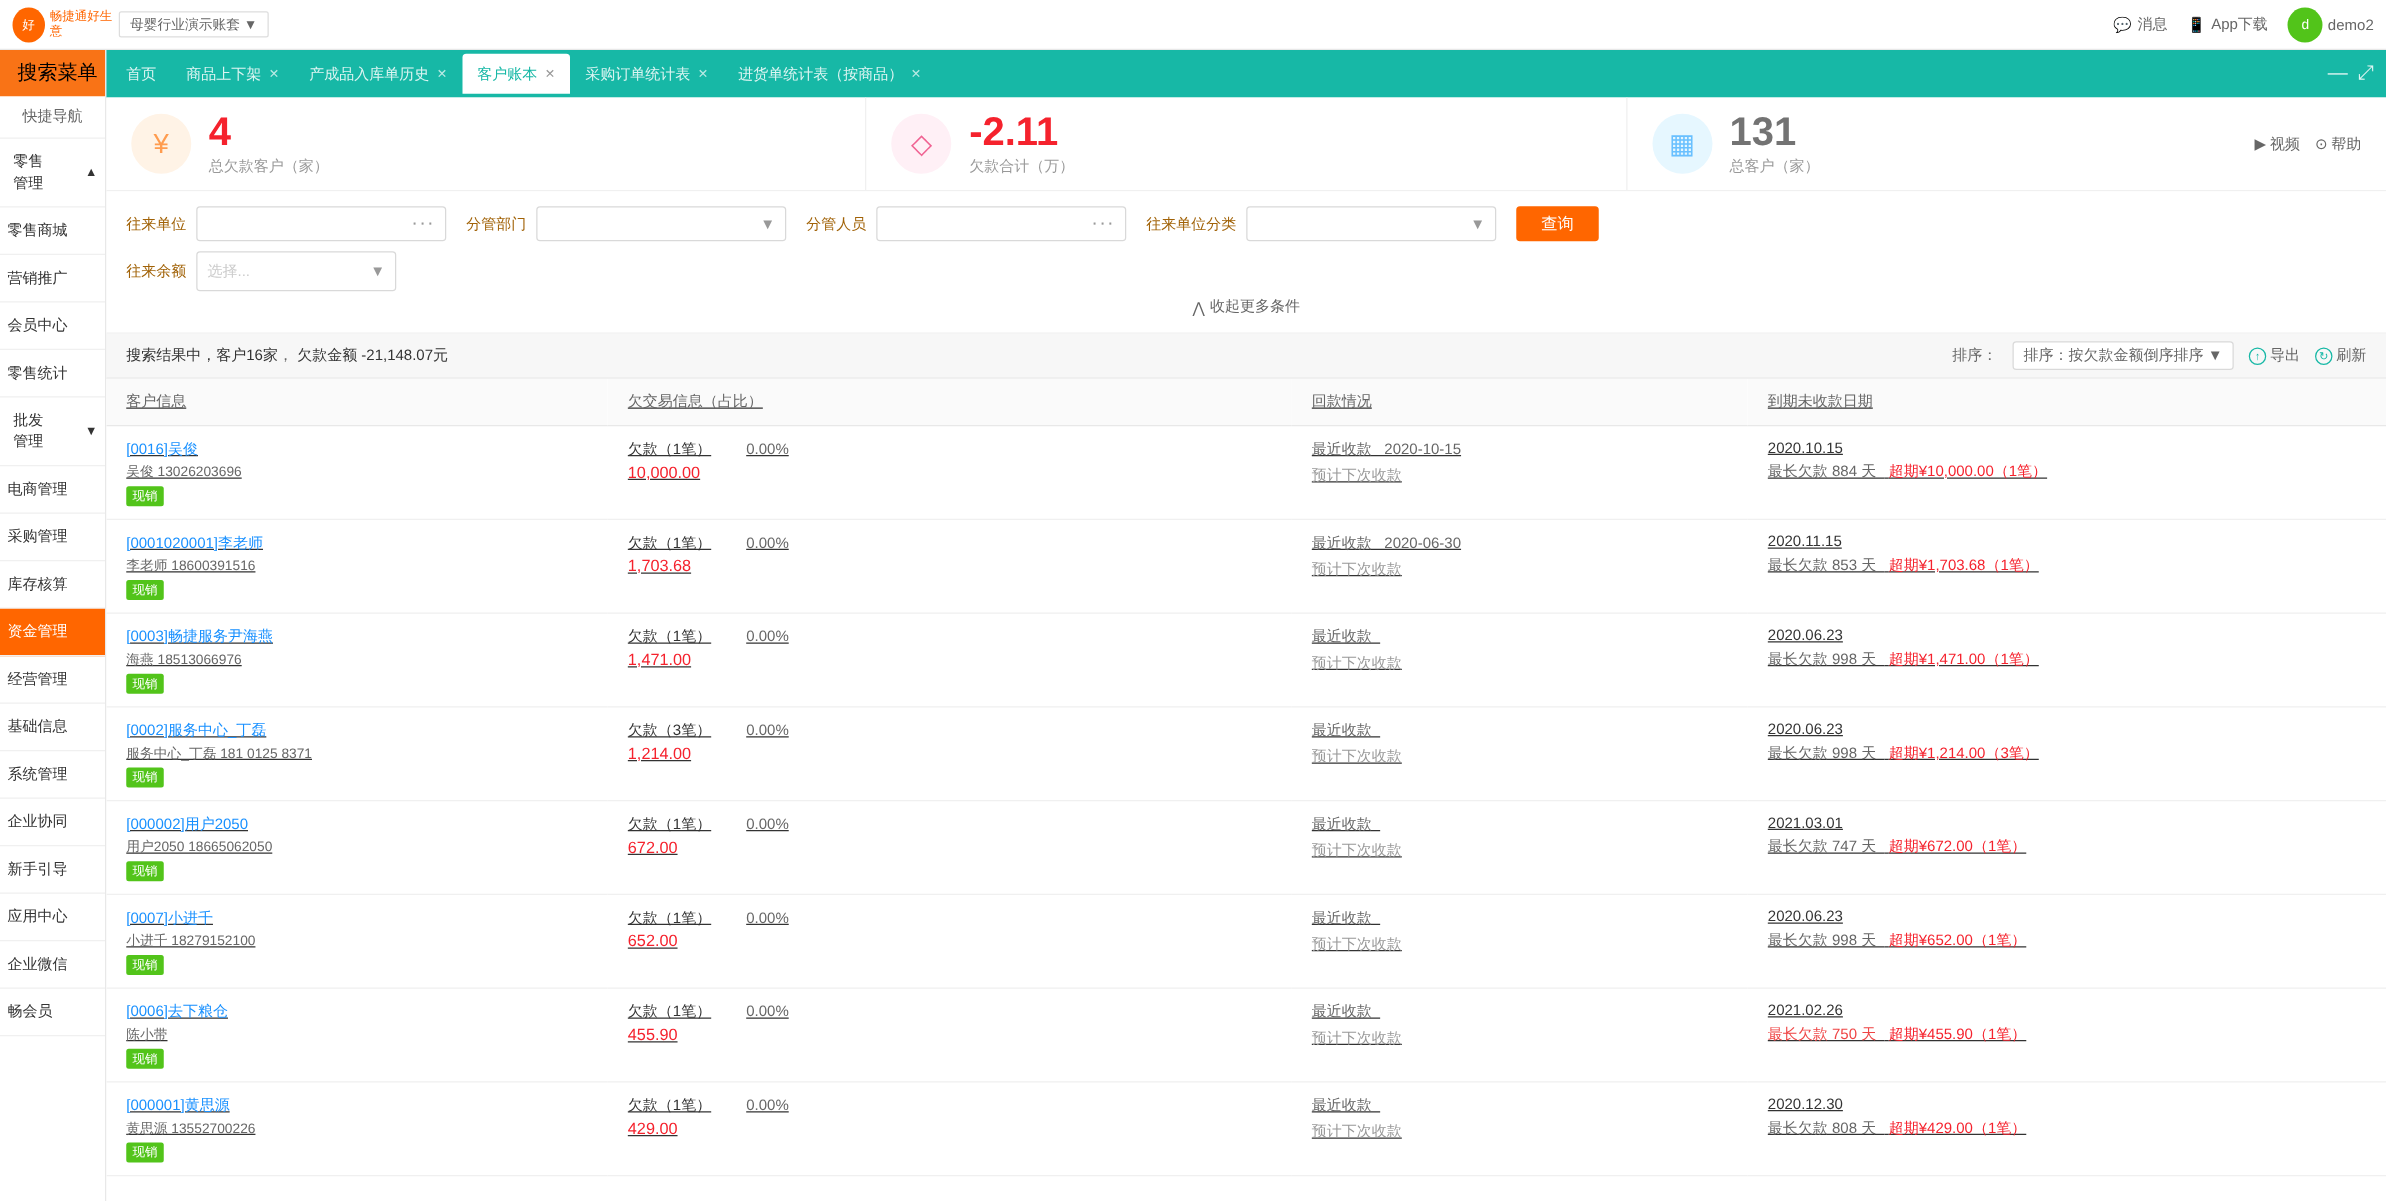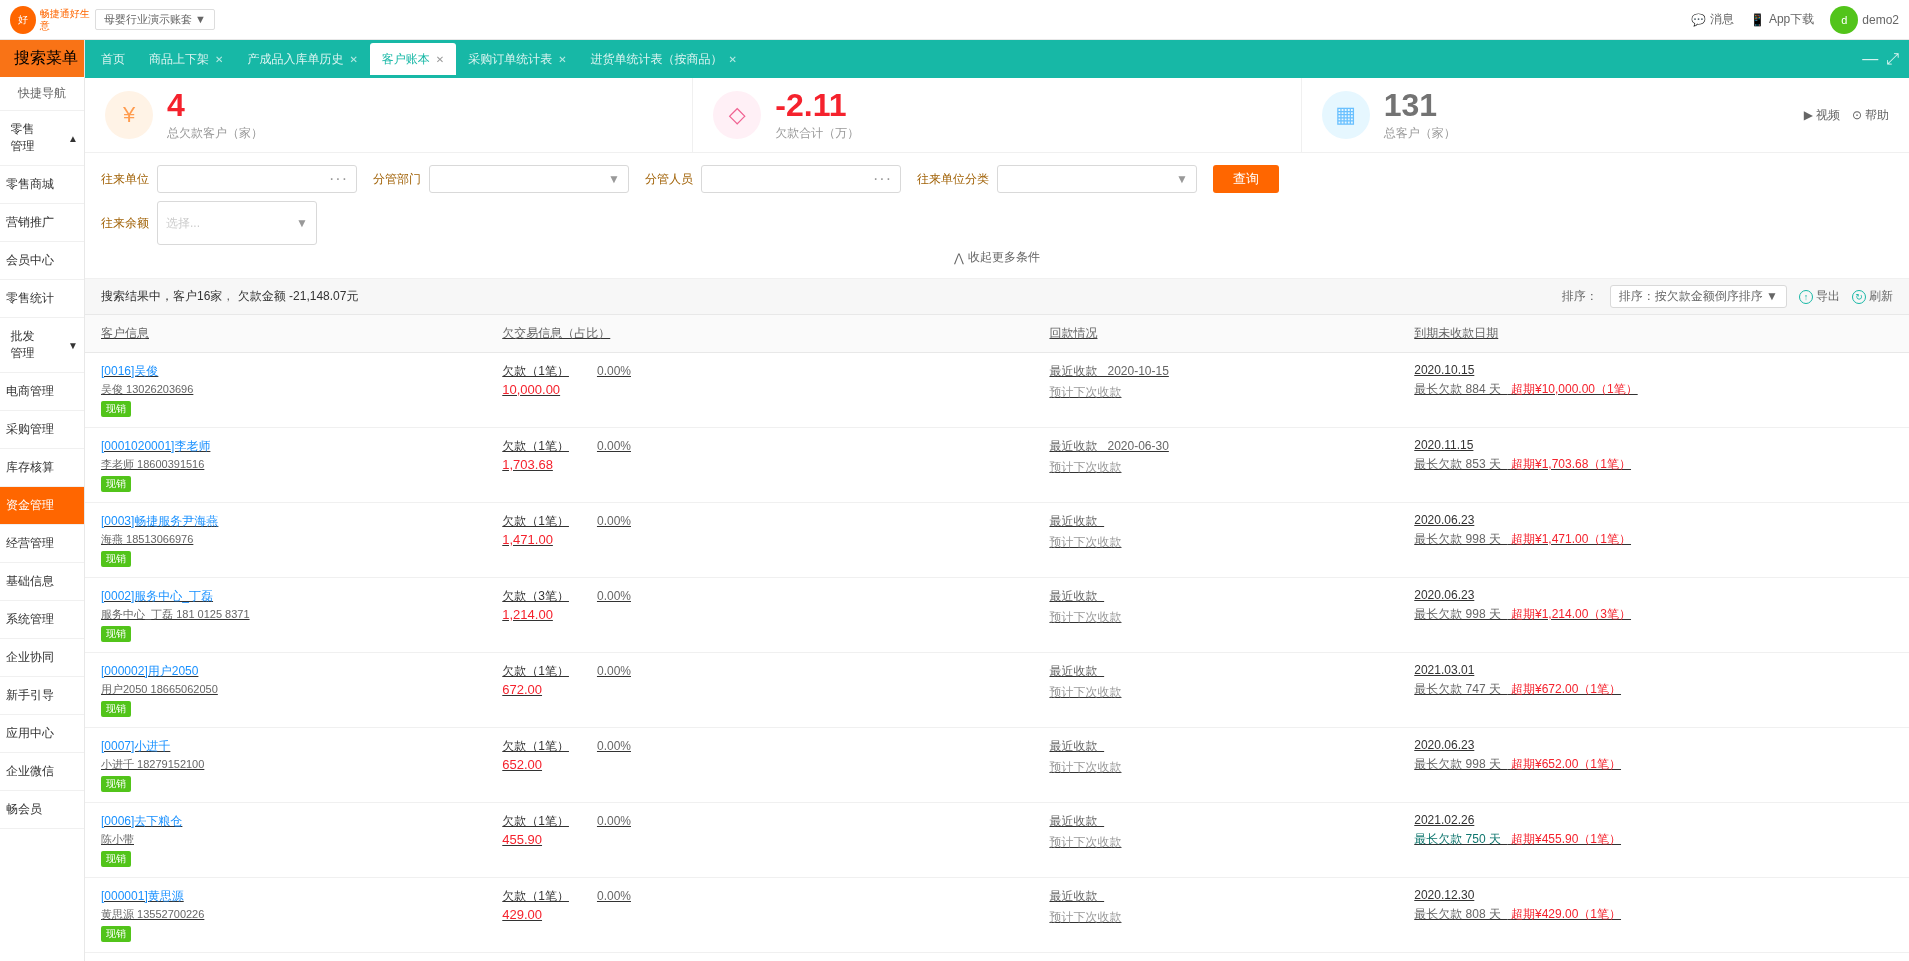--- a/index.html
+++ b/index.html
@@ -291,21 +291,21 @@
             <div style="display:flex;align-items:center;border:1px solid #d9d9d9;border-radius:3px;height:28px;width:200px;padding:0 8px;background:#fff;cursor:pointer;">
               <span style="flex:1;font-size:12px;color:#ccc;"></span>
               <span style="color:#999;">▼</span>
             </div>
           </div>
           <button class="filter-btn-query">查询</button>
         </div>
         <div class="filter-row-2">
           <div class="filter-item">
             <span class="filter-label">往来余额</span>
-            <div style="display:flex;align-items:center;border:1px solid #d9d9d9;border-radius:3px;height:44px;width:160px;padding:0 8px;background:#fff;cursor:pointer;">
+            <div style="display:flex;align-items:center;border:1px solid #d9d9d9;border-radius:3px;height:32px;width:160px;padding:0 8px;background:#fff;cursor:pointer;">
               <span style="flex:1;font-size:12px;color:#ccc;">选择...</span>
               <span style="color:#999;">▼</span>
             </div>
           </div>
         </div>
         <div class="collapse-btn">
           <span>⋀</span>
           <span>收起更多条件</span>
         </div>
       </div>
@@ -519,21 +519,21 @@
           <span class="debt-percent">0.00%</span>
         </div>
       </td>
       <td>
         <div style="color:#666;">最近收款 &nbsp; </div>
         <div style="color:#999;margin-top:4px;">预计下次收款</div>
       </td>
       <td>
         <div style="color:#333;">2021.02.26</div>
         <div style="margin-top:4px;">
-          <span class="overdue-days" style="color:#0f766e;text-align:right;">最长欠款 750 天 &nbsp;</span>
+          <span class="overdue-days" style="color:#ef4444;text-align:right;">最长欠款 750 天 &nbsp;</span>
           <span class="overdue-text">超期¥455.90（1笔）</span>
         </div>
       </td>
     </tr>
               <tr>
       <td>
         <div class="customer-name">[000001]黄思源</div>
         <div class="customer-phone">黄思源 13552700226</div>
         <span class="customer-tag">现销</span>
       </td>

